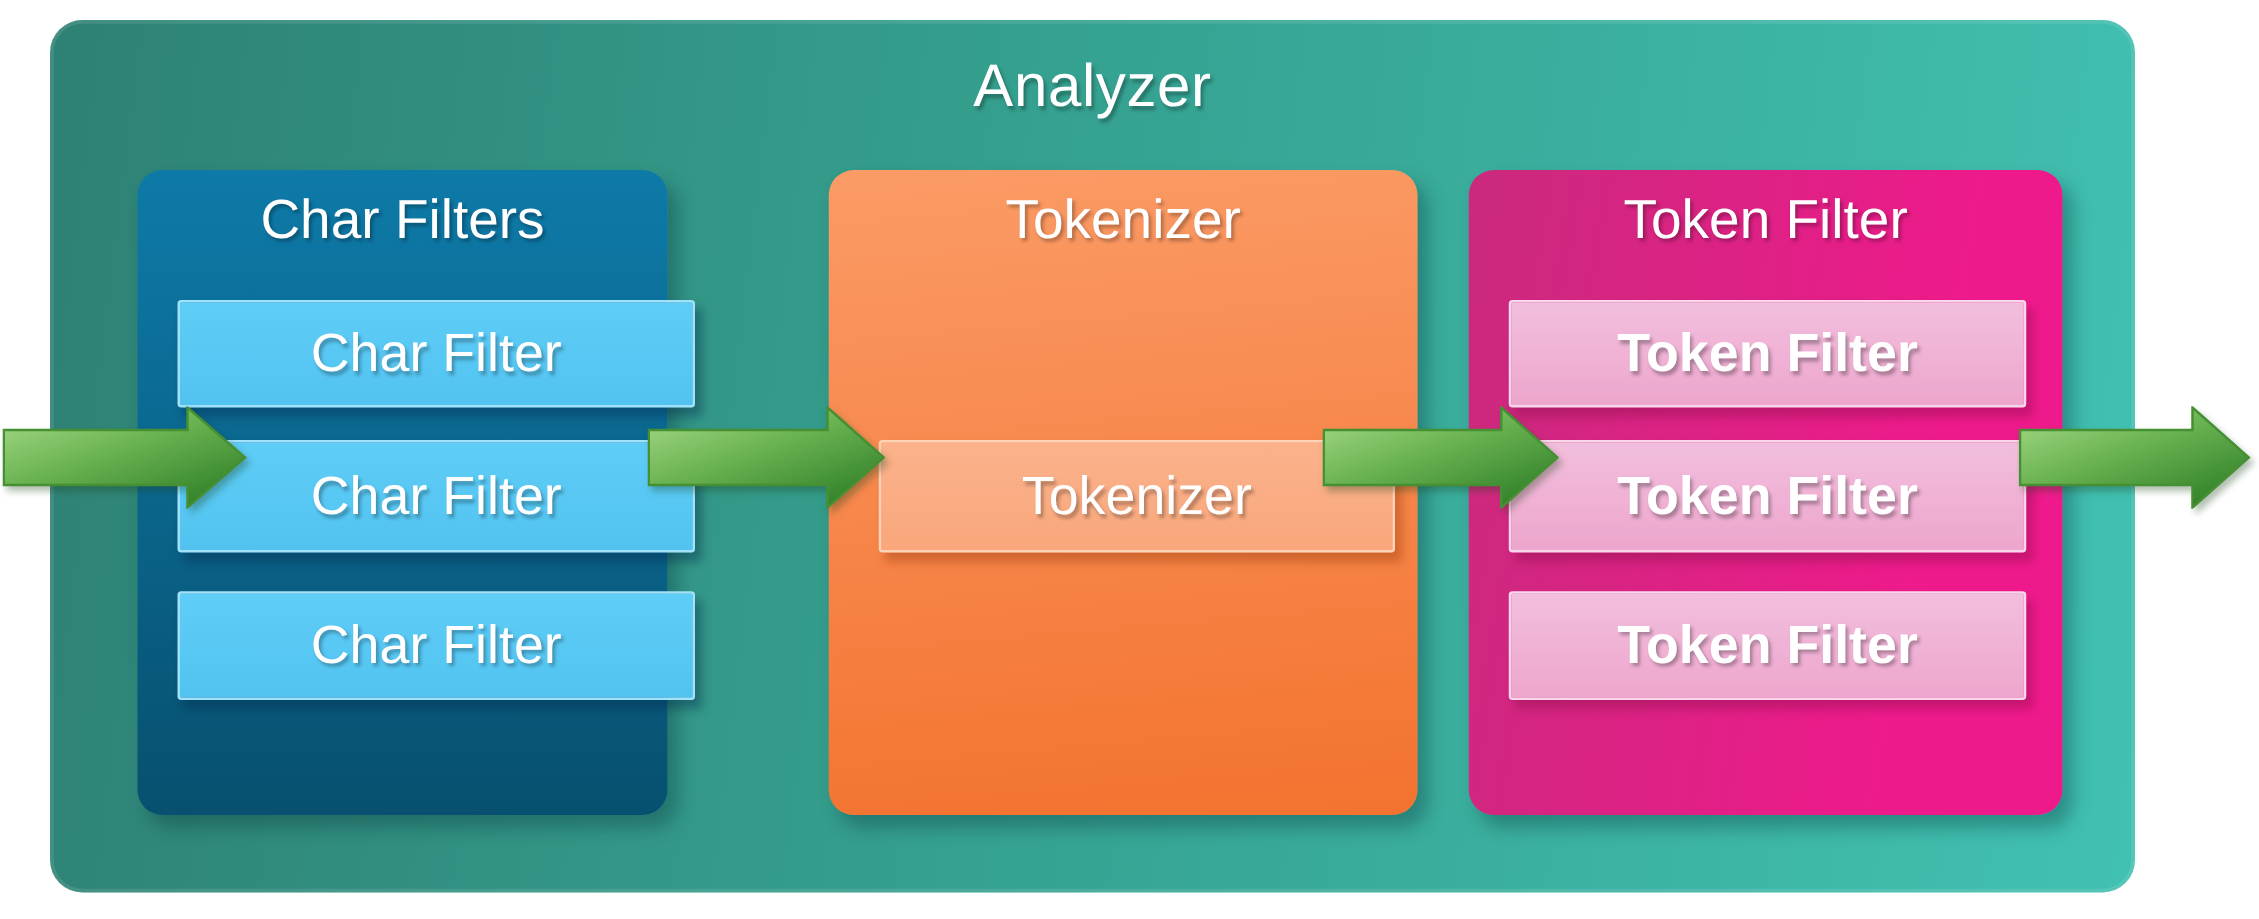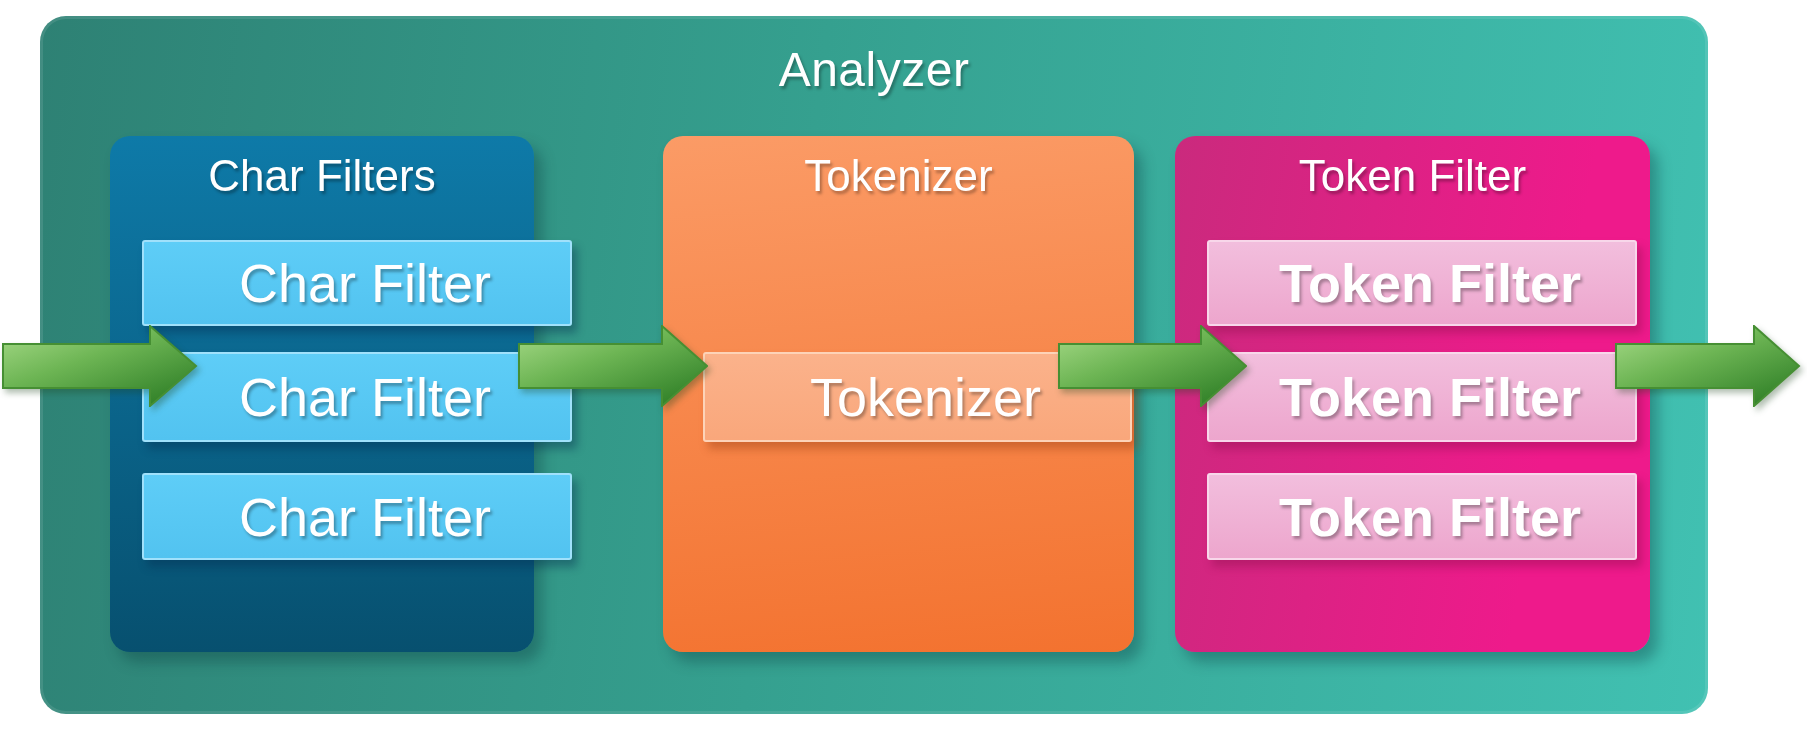--- a/index.html
+++ b/index.html
@@ -72,23 +72,22 @@
     background: linear-gradient(100deg, var(--tokenfilters-left, #ca2a7d) 0%, var(--tokenfilters-right, #ee1a8b) 75%);
     box-shadow: 8px 10px 14px rgba(8,55,60,0.35);
   }
   .item-box {
     position: absolute;
     border-radius: 3px;
     display: flex;
     align-items: center;
     justify-content: center;
     color: var(--text, #ffffff);
-    font-size: 54px;
+    font-size: 43px;
     text-shadow: 2px 3px 3px rgba(0,0,0,0.30);
-    padding-left: 16px;
   }
   .row1 { top: 104px; height: 82px; }
   .row2 { top: 216px; height: 86px; }
   .row3 { top: 337px; height: 83px; }
   .char-box {
     left: 32px; width: 410px;
     background: linear-gradient(180deg, var(--charbox-fill, #5ecdf7) 0%, #52c3f0 100%);
     border: 2px solid var(--charbox-border, #a0e1fb);
     box-shadow: 5px 7px 8px rgba(5,45,80,0.40);
   }

